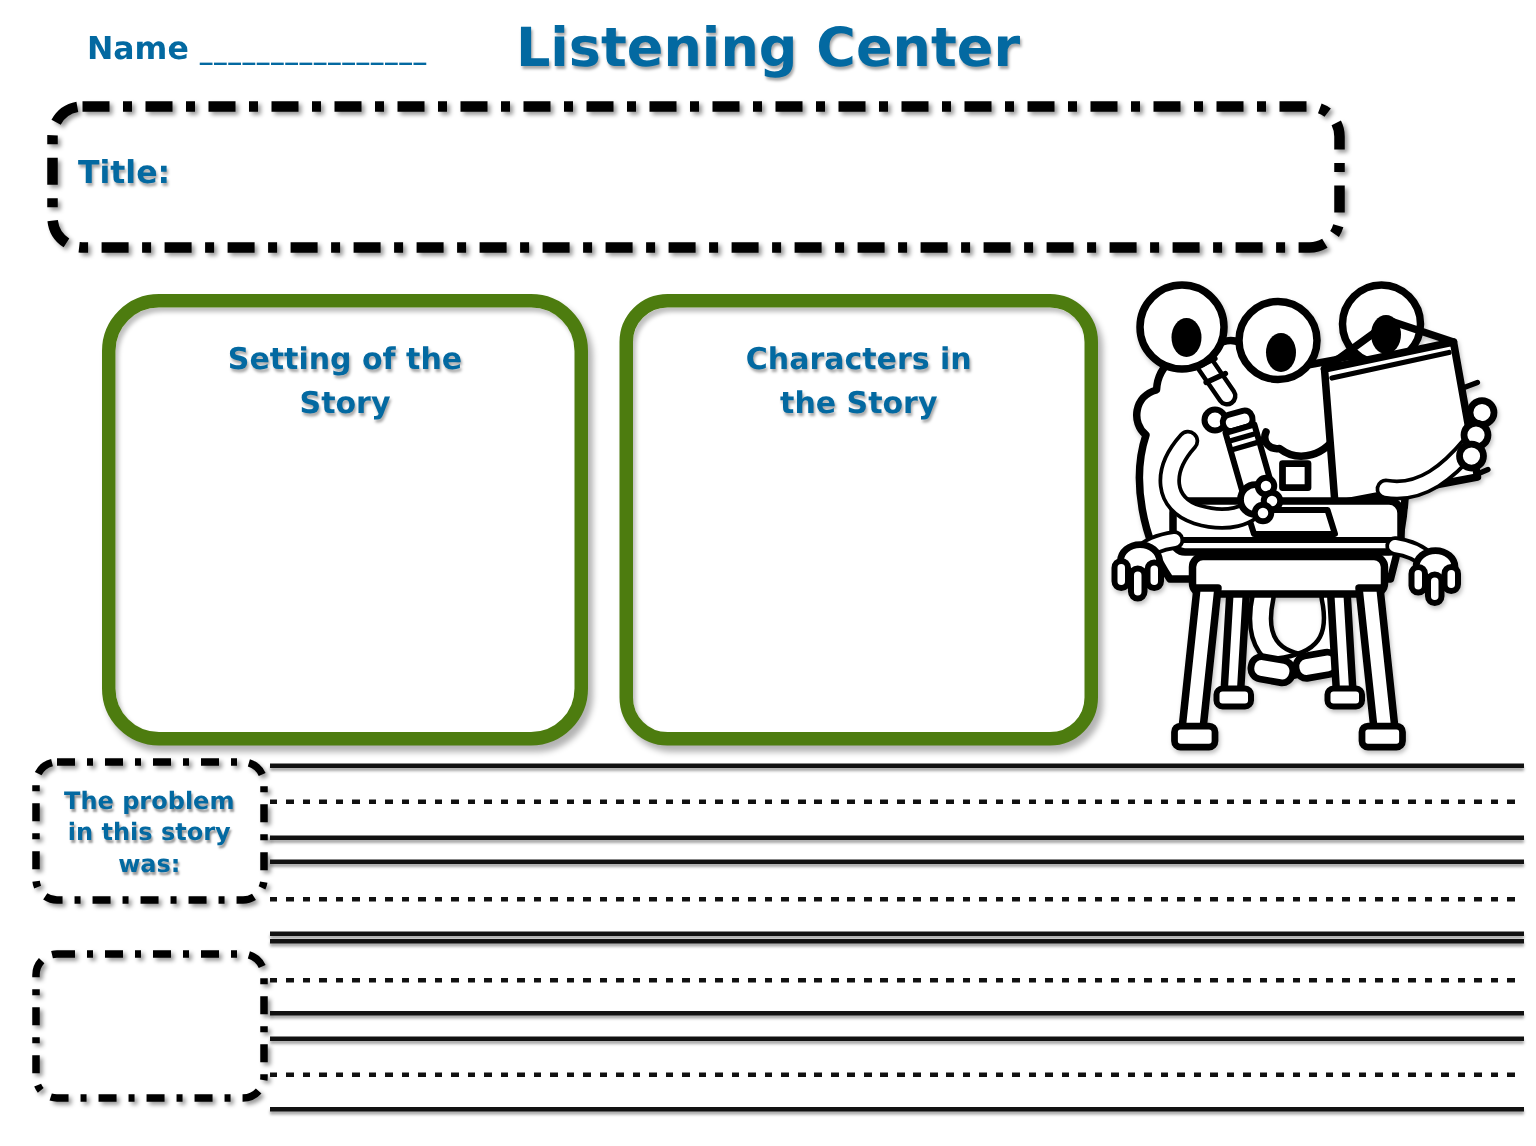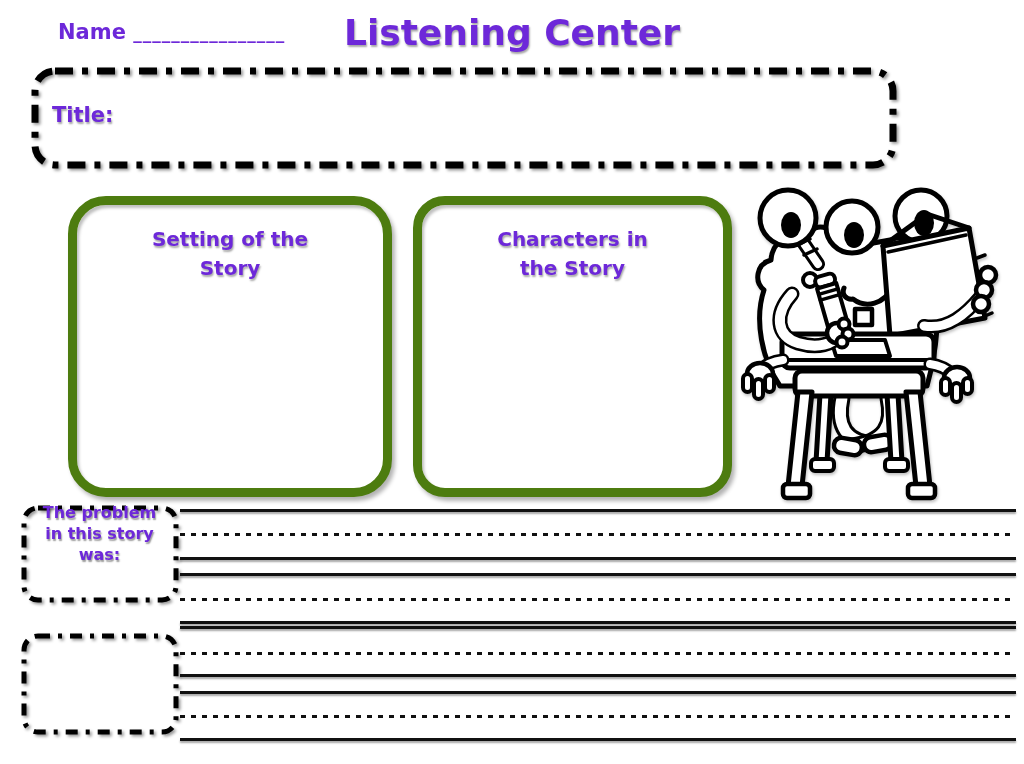--- a/index.html
+++ b/index.html
@@ -1,41 +1,41 @@
 <!DOCTYPE html>
 <html><head>
 <meta charset="utf-8">
 <style>
   html,body{margin:0;padding:0;background:#888;}
   #page{
     position:relative; width:1024px; height:764px; margin:0 auto;
     background:#ffffff; overflow:hidden;
     font-family:"DejaVu Sans","Liberation Sans",sans-serif;
-    color:#6d28d9;
+    color:#0369a1;
   }
   
   #name-row{position:absolute; left:58px; top:20px; font-weight:bold; font-size:21px;}
   #name-row .blank{font-weight:bold; font-size:17px; letter-spacing:1px;}
   #page-title{
     position:absolute; left:0; top:12px; width:1024px; text-align:center;
     font-size:36px; font-weight:bold;
     text-shadow:1px 2px 2px rgba(0,0,0,0.35);
   }
   
   .dashbox-svg{position:absolute; filter:drop-shadow(2px 2px 1.5px rgba(0,0,0,0.4));}
   #title-box-label{
     position:absolute; left:52px; top:103px; font-size:21px; font-weight:bold;
     text-shadow:1px 2px 2px rgba(0,0,0,0.35);
   }
   .prompt-text{
     position:absolute; display:flex; align-items:center; justify-content:center;
     text-align:center; font-size:16px; font-weight:bold; line-height:21px;
     text-shadow:1px 2px 1.5px rgba(0,0,0,0.4);
   }
-  #problem-text{left:33px; top:487px; width:133px; height:92px;}
+  #problem-text{left:33px; top:508px; width:133px; height:92px;}
   #solution-text{left:33px; top:636px; width:133px; height:96px;}
   .prompt-text span{display:block; width:116px;}
   
   .story-box{
     position:absolute; top:196px; height:283px; background:#fff;
     border:9px solid #4d7c0f; border-radius:38px;
     box-shadow:3px 4px 4px rgba(0,0,0,0.3), inset 2px 3px 3px rgba(0,0,0,0.25);
   }
   #setting-box{left:68px; width:306px;}
   #characters-box{left:413px; width:301px;border-radius:32px;}

